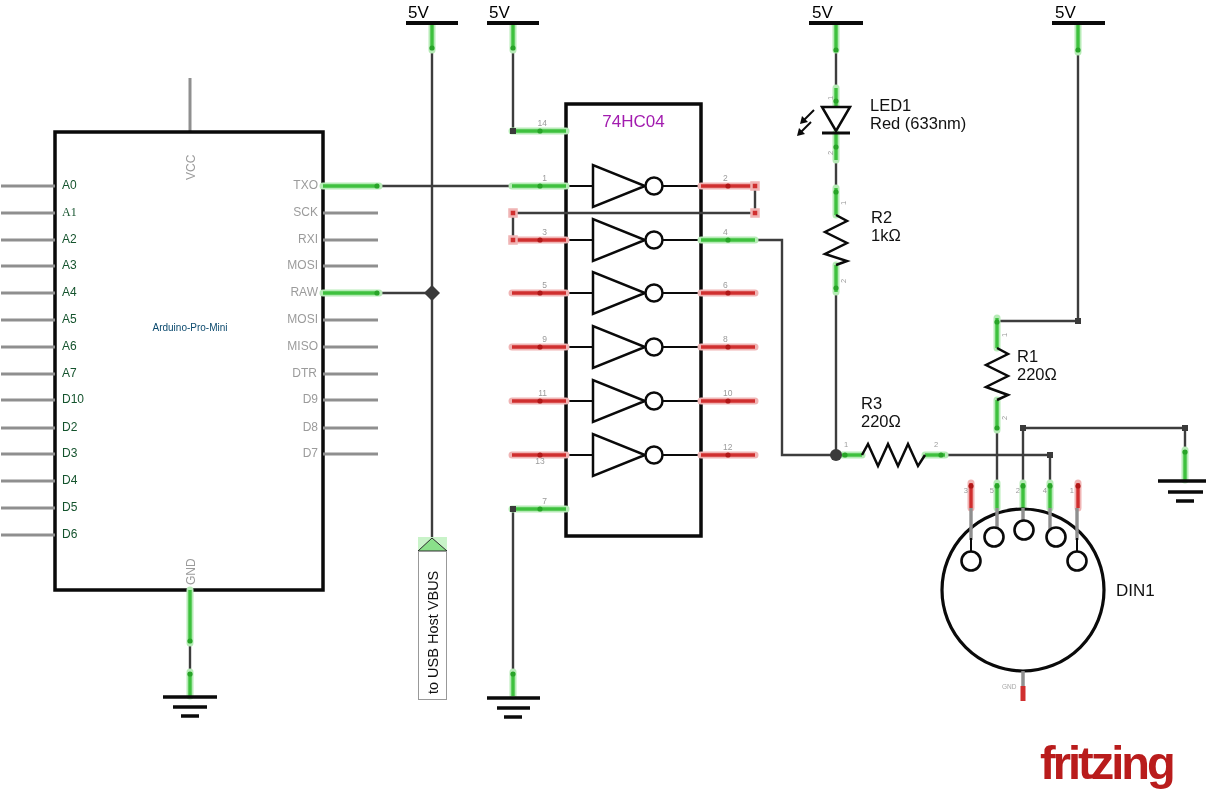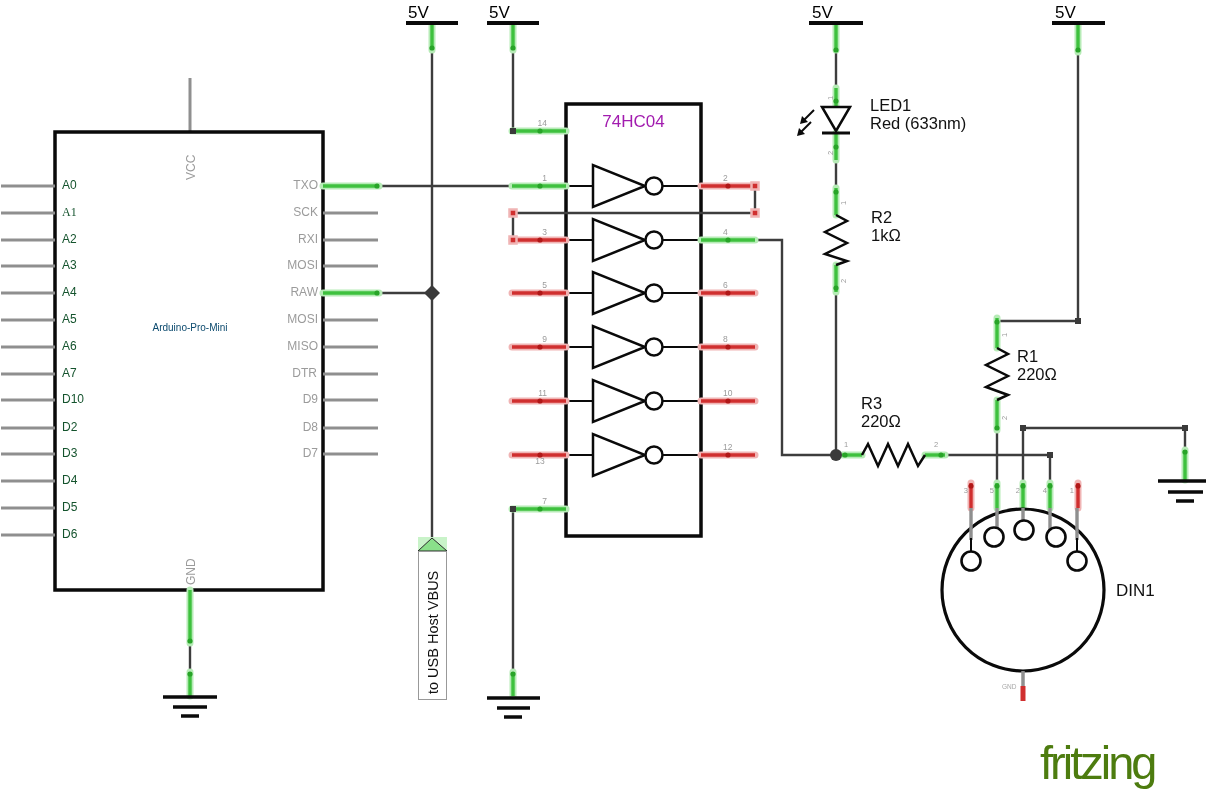--- a/index.html
+++ b/index.html
@@ -14,21 +14,21 @@
   .pinLblR{font-size:12px;color:#9b9b9b;width:88px;text-align:right;}
   .rot{transform:rotate(-90deg);transform-origin:0 0;}
   .vccLbl{font-size:12px;color:#9b9b9b;}
   .icPin{font-size:8.5px;color:#9b9b9b;}
   .icPinL{width:14px;text-align:right;}
   .comp{font-size:16.5px;color:#111;}
   .tiny{font-size:7.5px;color:#9b9b9b;}
   .micro{font-size:6.5px;color:#a8a8a8;}
   .din1{font-size:17px;color:#111;}
   .usbNote{font-size:14.5px;color:#111;}
-  .wm{font-size:47px;font-weight:normal;color:#4d7c0f;letter-spacing:-3px;}
+  .wm{font-size:47px;font-weight:bold;color:#b91c1c;letter-spacing:-3px;}
 </style>
 </head>
 <body>
 
 <div id="canvas">
 
 <svg id="schsvg" width="1215" height="792" viewBox="0 0 1215 792" xmlns="http://www.w3.org/2000/svg">
 
   <g>
     <line x1="190" y1="78" x2="190" y2="132" stroke="#8f8f8f" stroke-width="3"></line>

